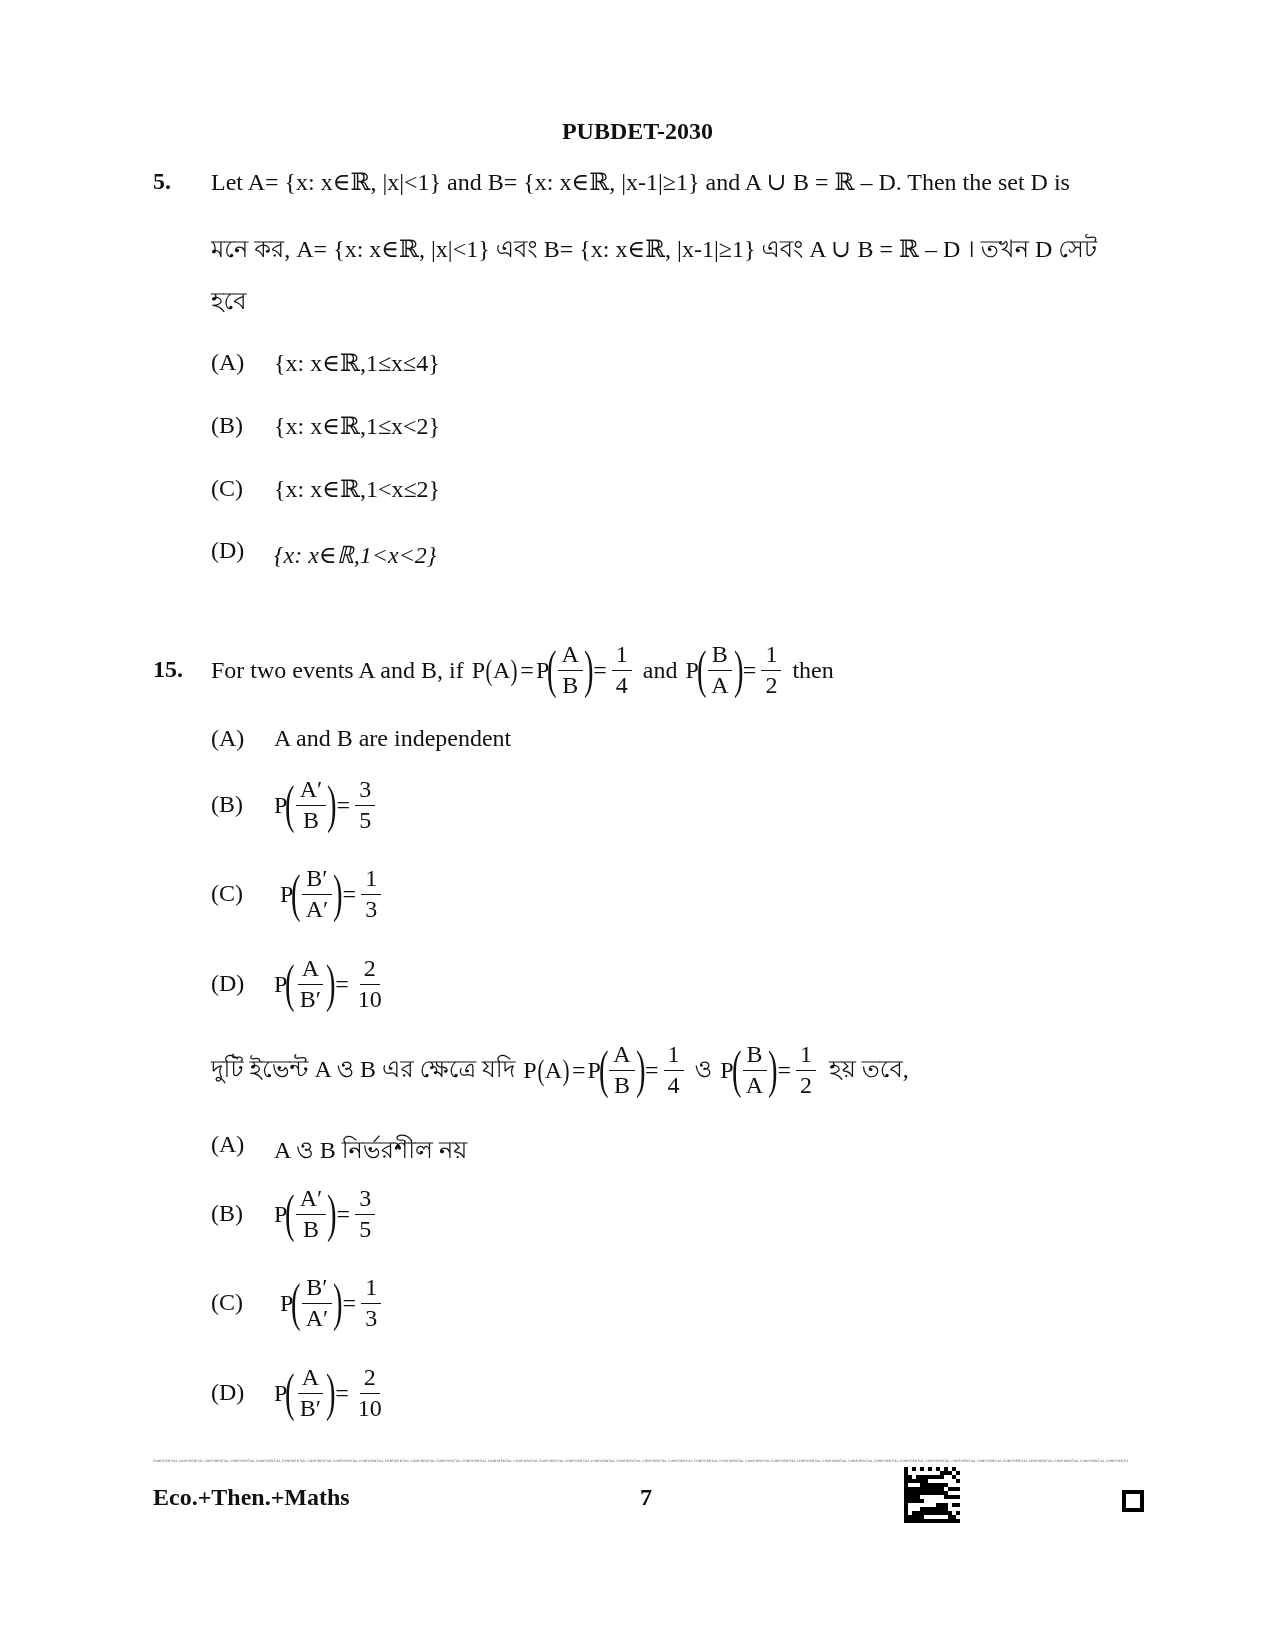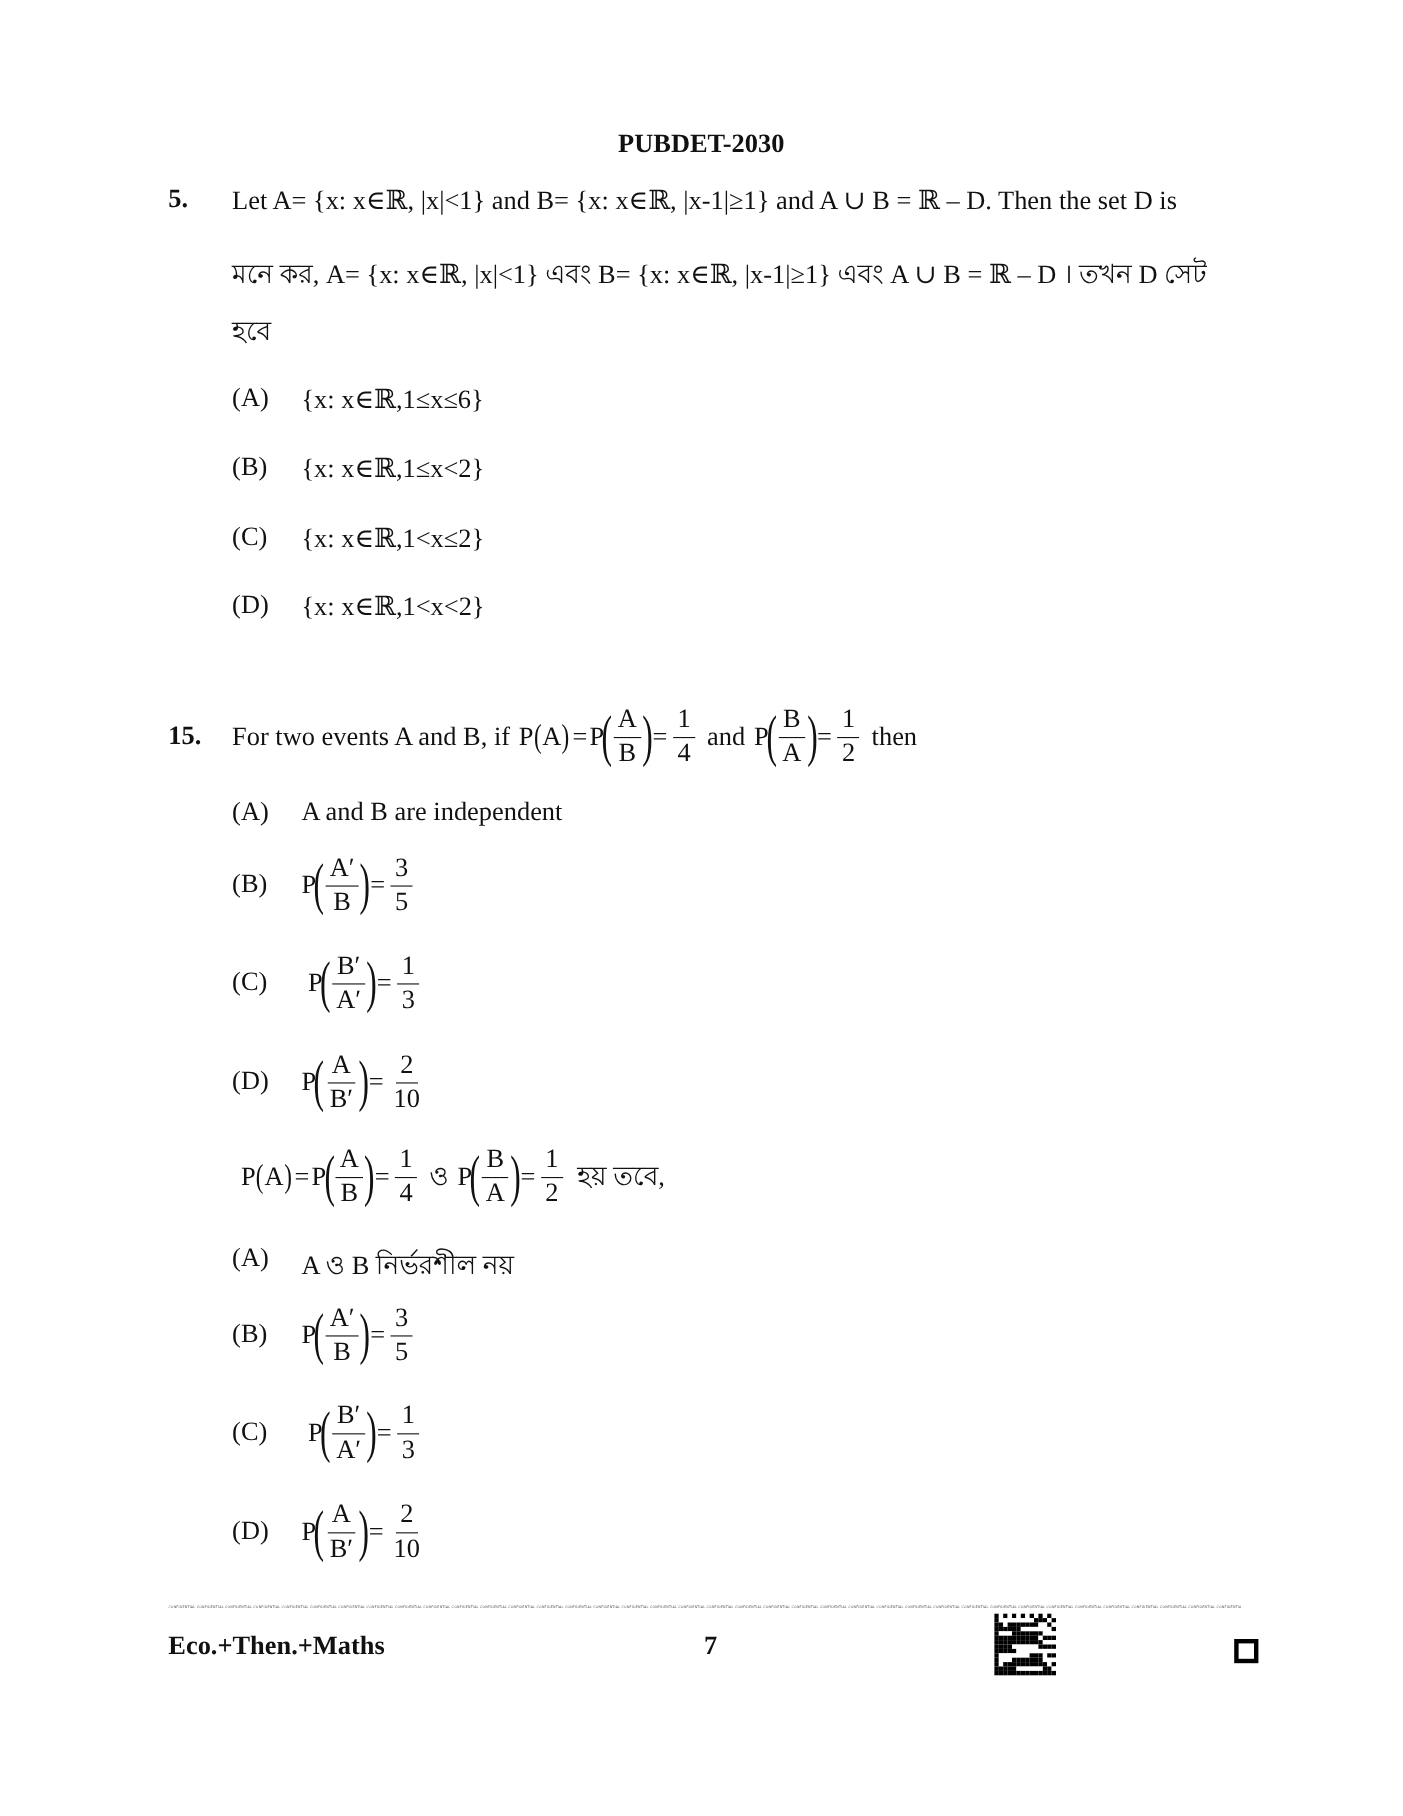--- a/index.html
+++ b/index.html
@@ -29,27 +29,27 @@
 <body>
 
 <div class="abs hdr" style="top:118px;">PUBDET-2030</div>
 
 <div class="abs qnum" style="left:153px; top:168px;">5.</div>
 <div class="abs txt" style="left:211px; top:168px;">Let A= {x: x∈ℝ, |x|&lt;1} and B= {x: x∈ℝ, |x-1|≥1} and A ∪ B = ℝ – D. Then the set D is</div>
 <div class="abs txt" style="left:211px; top:230px;">মনে কর, A= {x: x∈ℝ, |x|&lt;1} এবং B= {x: x∈ℝ, |x-1|≥1} এবং A ∪ B = ℝ – D । তখন D সেট</div>
 <div class="abs txt" style="left:211px; top:282px;">হবে</div>
 
 <div class="abs opt-l" style="left:211px; top:349px;">(A)</div>
-<div class="abs txt" style="left:274px; top:349px;">{x: x∈ℝ,1≤x≤6}</div>
+<div class="abs txt" style="left:274px; top:349px;">{x: x∈ℝ,1≤x≤4}</div>
 <div class="abs opt-l" style="left:211px; top:412px;">(B)</div>
 <div class="abs txt" style="left:274px; top:412px;">{x: x∈ℝ,1≤x&lt;2}</div>
 <div class="abs opt-l" style="left:211px; top:475px;">(C)</div>
 <div class="abs txt" style="left:274px; top:475px;">{x: x∈ℝ,1&lt;x≤2}</div>
 <div class="abs opt-l" style="left:211px; top:537px;">(D)</div>
-<div class="abs txt" style="left:274px; top:537px;">{x: x∈ℝ,1&lt;x&lt;2}</div>
+<div class="abs txt" style="left:274px; top:537px;font-style:italic;">{x: x∈ℝ,1&lt;x&lt;2}</div>
 
 <div class="abs qnum" style="left:153px; top:656px;">15.</div>
 <div class="abs" style="left:211px; top:634px; height:72px; display:flex; align-items:center;">
   <span class="txt">For two events A and B, if</span>
   <span class="math" style="margin-left:8px;">
     <span>P</span>
       <span class="paren-s">(</span>
       <span>A</span>
       <span class="paren-s">)</span>
     <span class="eq">=</span>
@@ -129,20 +129,21 @@
     </span>
   <span class="paren">)</span>
     <span class="eq">=</span>
   <span class="frac">
       <span class="n">2</span>
       <span class="d">10</span>
     </span>
 </div>
 
 <div class="abs" style="left:211px; top:1034px; height:72px; display:flex; align-items:center;">
+  <span class="txt">দুটি ইভেন্ট A ও B এর ক্ষেত্রে যদি</span>
   <span class="math" style="margin-left:8px;">
     <span>P</span>
       <span class="paren-s">(</span>
       <span>A</span>
       <span class="paren-s">)</span>
     <span class="eq">=</span>
     <span>P</span>
       <span class="paren">(</span>
     <span class="frac">
         <span class="n">A</span>

